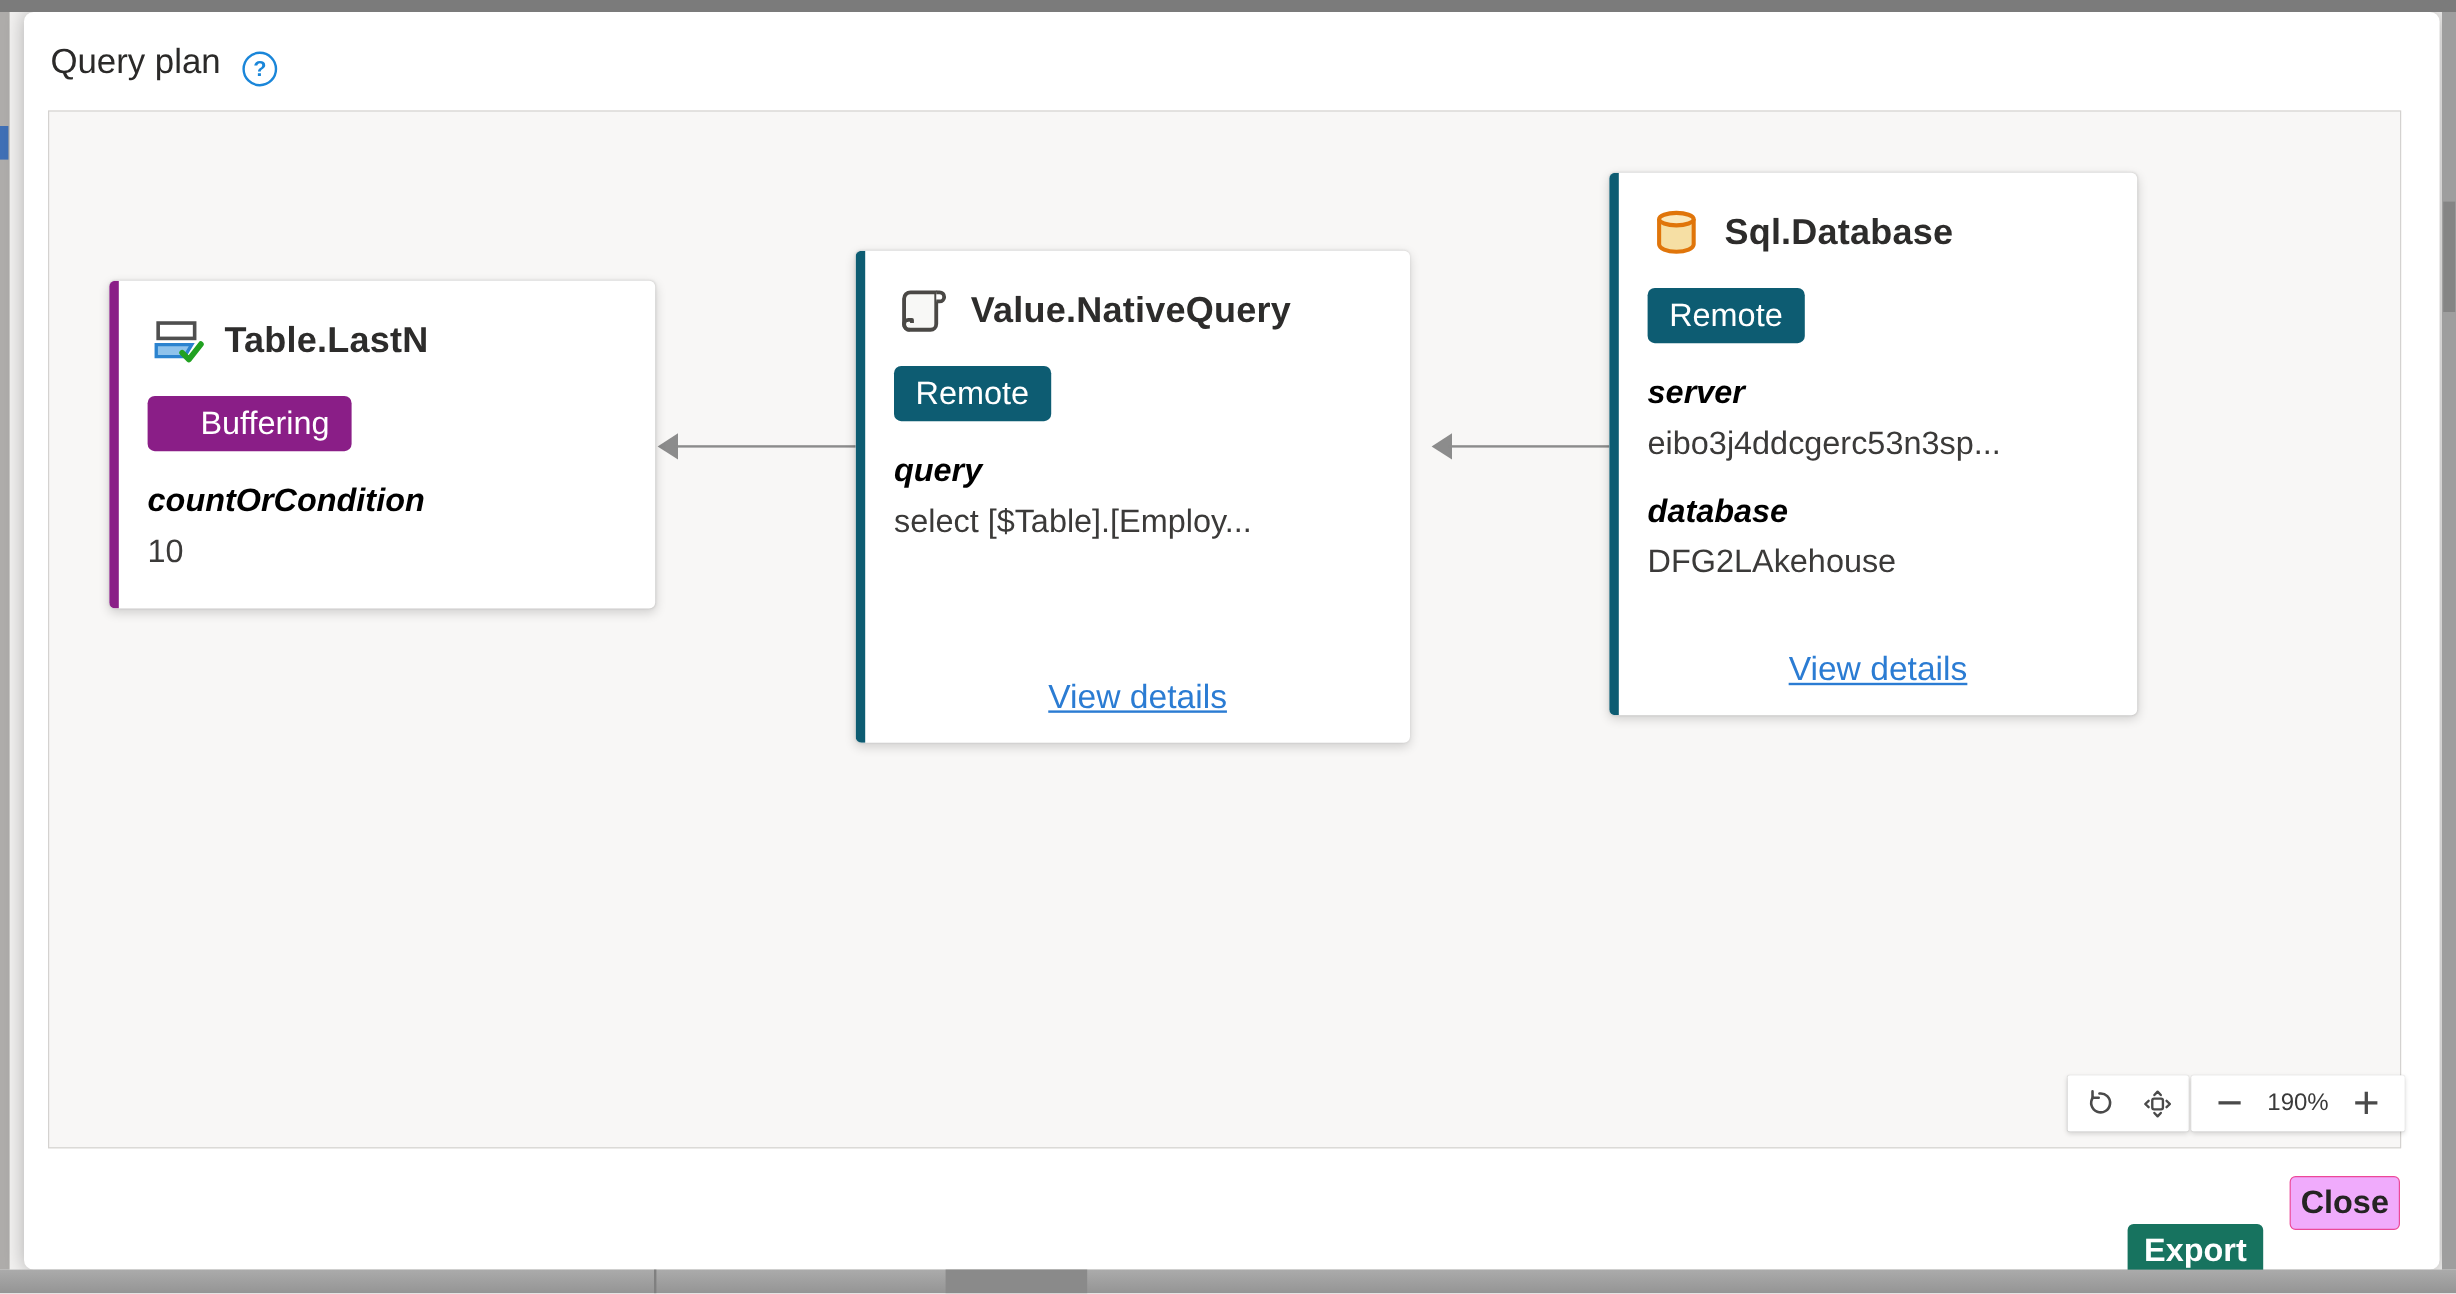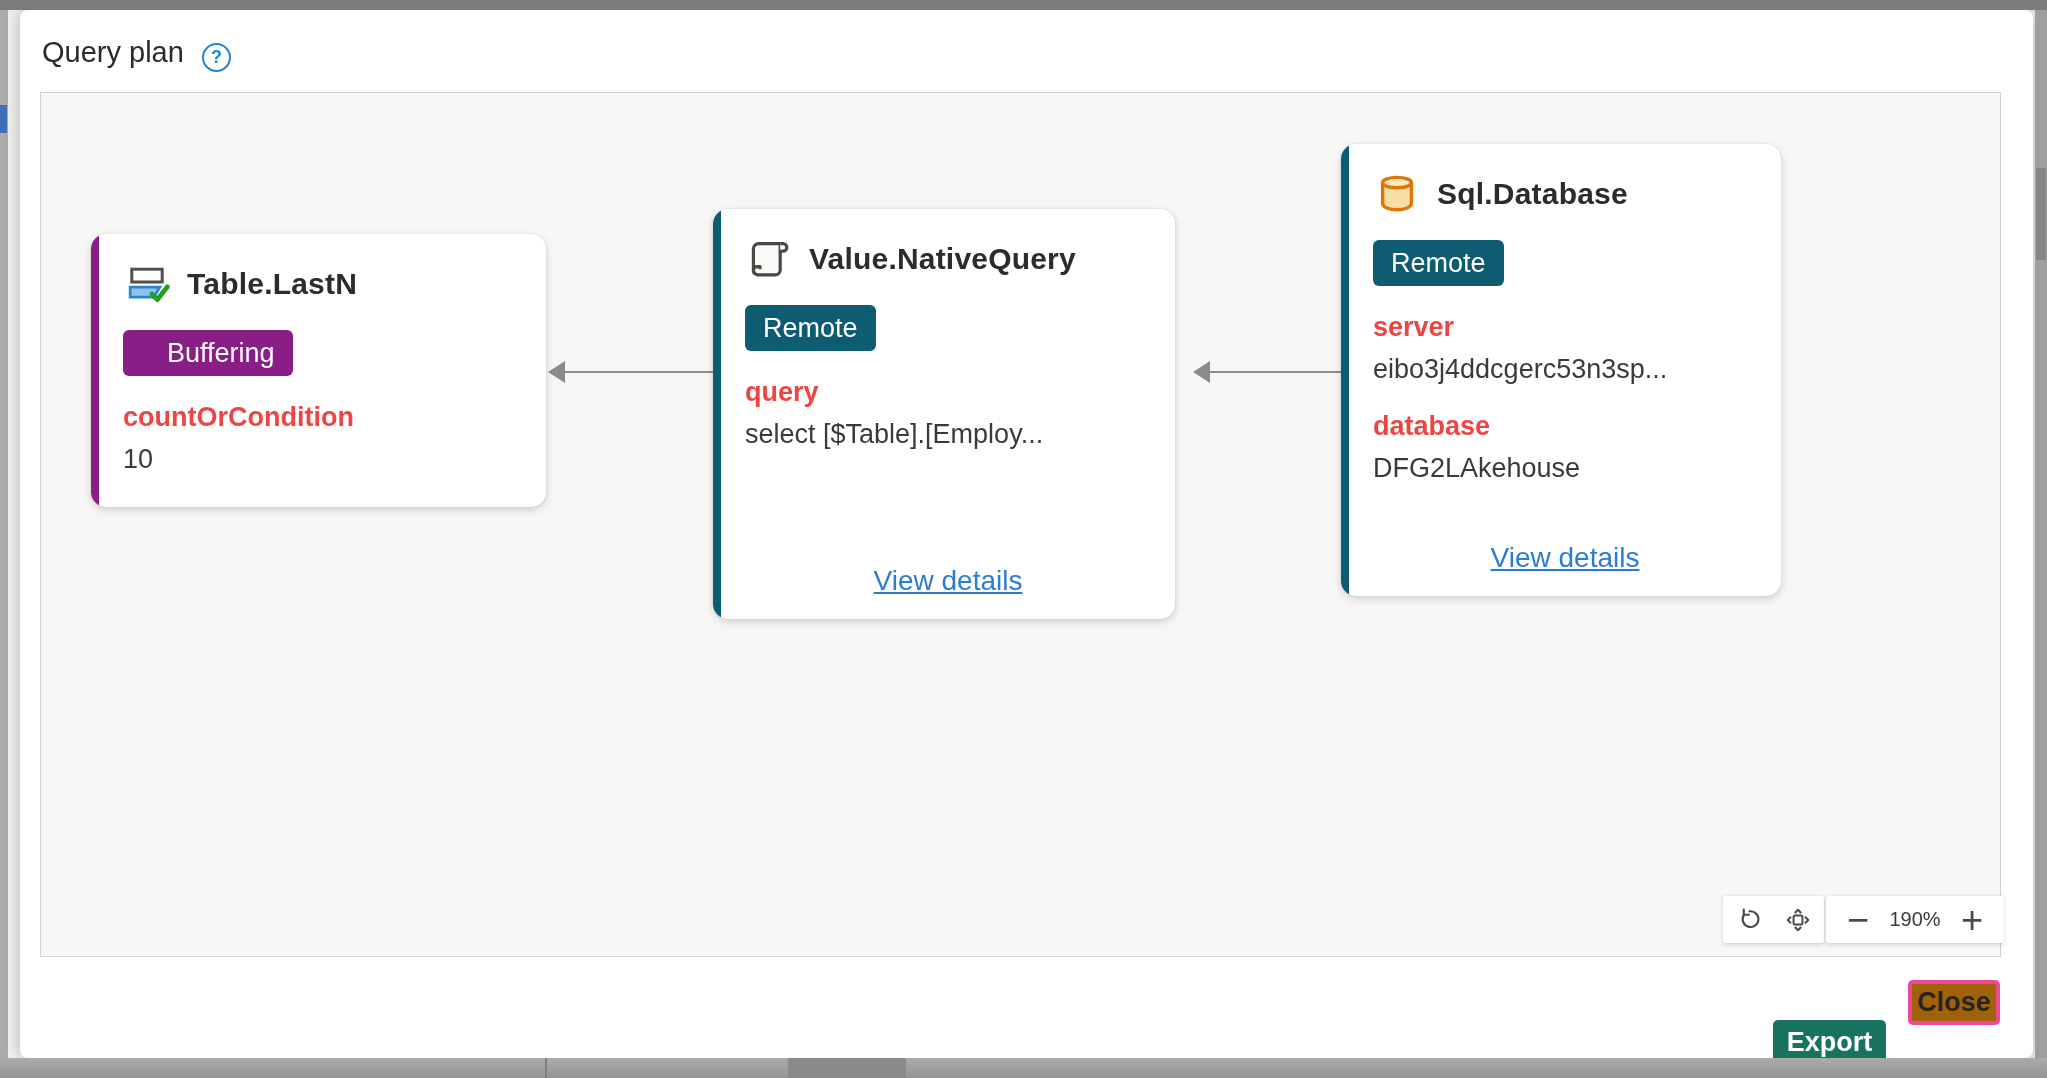--- a/index.html
+++ b/index.html
@@ -24,31 +24,31 @@
   .dialog-title { position:absolute; left:22px; top:26px; font-size:29px; font-weight:400; color:#2B2A29; }
   .help-badge { position:absolute; left:182px; top:33px; width:29px; height:29px; border-radius:50%;
                 border:2px solid #1A86D9; color:#1A86D9; font-size:18px; font-weight:700;
                 display:flex; align-items:center; justify-content:center; cursor:pointer; background:#fff; }
 
   
   .canvas { position:absolute; left:20px; top:82px; width:1961px; height:865px;
             background:#F8F7F6; border:1px solid #D4D2D0; }
 
   
-  .card { position:absolute; background:#FFFFFF; border-radius:15px; overflow:hidden;
+  .card { position:absolute; background:#FFFFFF; border-radius:5px; overflow:hidden;
           box-shadow:0 3px 9px rgba(0,0,0,.16), 0 0 2px rgba(0,0,0,.10); cursor:pointer; }
   .card .accent { position:absolute; left:0; top:0; bottom:0; width:8px; }
   .card-body { position:absolute; left:8px; top:0; right:0; bottom:0; padding:26px 24px 16px 24px;
                display:flex; flex-direction:column; align-items:flex-start; }
   .card-head { display:flex; align-items:center; gap:16px; }
   .card-head .nicon { width:48px; height:48px; display:flex; align-items:center; justify-content:center; }
   .ntitle { font-size:30px; font-weight:700; color:#2D2C2B; letter-spacing:.2px; }
   .badge { margin-top:22px; display:inline-block; color:#FFFFFF; font-size:27px; line-height:46px;
            padding:0 18px; border-radius:6px; }
-  .flabel { margin-top:26px; font-size:27px; font-weight:700; color:#ef4444; }
+  .flabel { margin-top:26px; font-size:27px; font-weight:700; color:#000000;font-style:italic; }
   .fvalue { margin-top:11px; font-size:27px; font-weight:400; color:#3B3A39; }
   .details { margin-top:auto; align-self:center; font-size:28px; text-decoration:underline;
              cursor:pointer; padding-bottom:6px; }
 
   
   .arrow { position:absolute; height:22px; }
   .arrow .head { position:absolute; left:0; top:0; width:0; height:0;
                  border-top:11px solid transparent; border-bottom:11px solid transparent;
                  border-right:17px solid #8C8C8C; }
   .arrow .line { position:absolute; left:14px; right:0; top:10px; height:2px; background:#8C8C8C; }
@@ -64,21 +64,21 @@
   .glyph-btn { font-size:38px; font-weight:300; color:#4A4A4A; width:40px; height:47px; line-height:44px;
                text-align:center; cursor:pointer; background:transparent; border:none; }
   .zoom-label { font-size:20px; color:#3A3A3A; }
 
   
   .footer { position:absolute; right:33px; top:970px; display:flex; gap:22px; }
   .btn { height:45px; border-radius:5px; font-size:27px; font-weight:700; cursor:pointer;
          display:flex; align-items:center; justify-content:center;
          font-family:"Liberation Sans","DejaVu Sans",sans-serif; }
   .btn-export { width:113px; color:#FFFFFF; border:none;margin-top:40px; }
-  .btn-close { width:92px; background:#a16207; color:#252423; border:4px solid #ec4899; font-weight:600; }
+  .btn-close { width:92px; background:#f0abfc; color:#252423; border:1px solid #ec4899; font-weight:600; }
 
   svg { display:block; }
 </style>
 </head>
 <body>
 
 <div class="page">
 
   <div class="edge-top"></div>
   <div class="bg-left-col">

